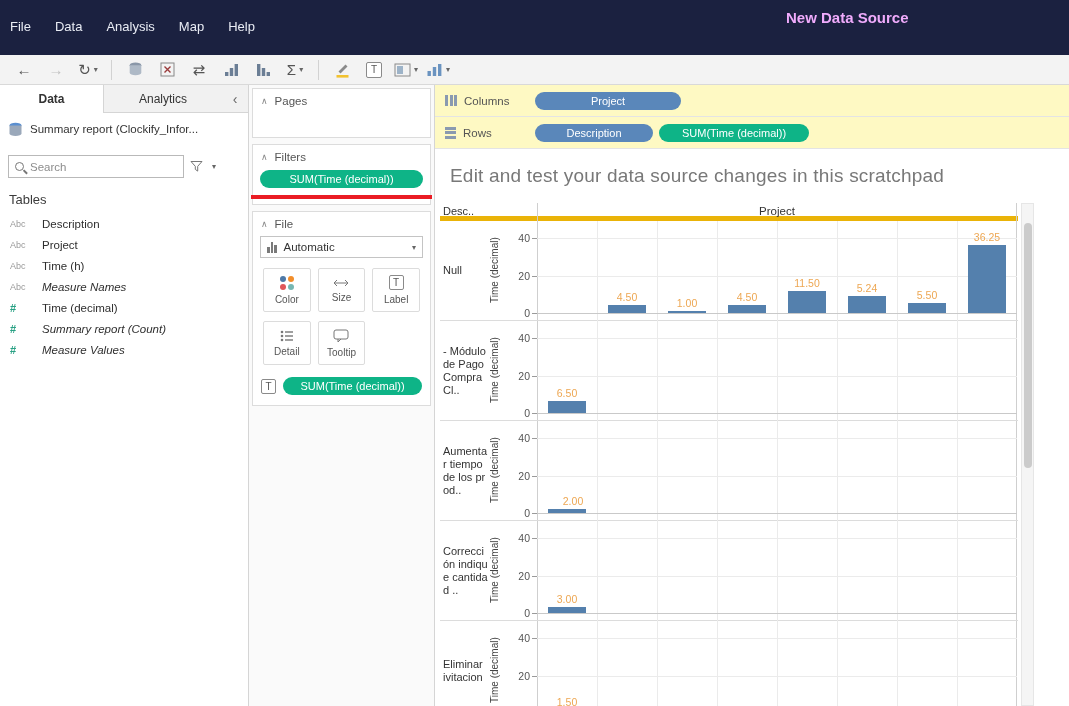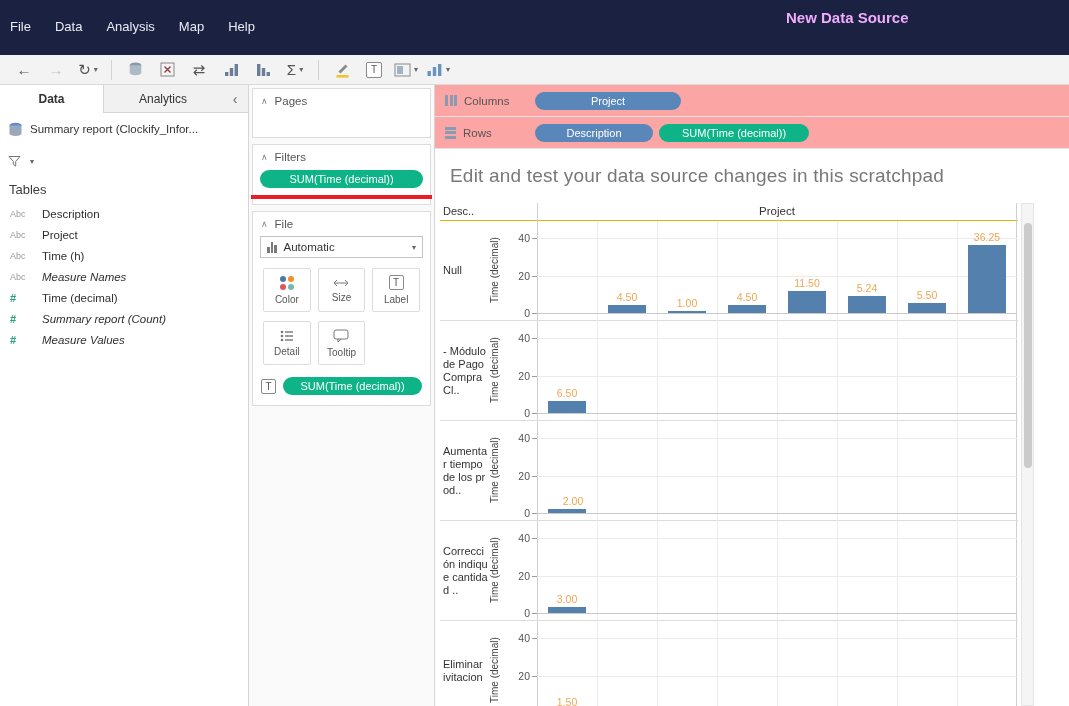--- a/index.html
+++ b/index.html
@@ -77,36 +77,36 @@
   .color-dots i { width:6px; height:6px; border-radius:50%; display:block; }
   .color-dots .d1{ background:#4e79a7; } .color-dots .d2{ background:#f28e2b; }
   .color-dots .d3{ background:#e15759; } .color-dots .d4{ background:#76b7b2; }
   .marks-pill-row { display:flex; align-items:center; gap:7px; padding:12px 8px 10px 8px; }
   .tbox.small { width:15px; height:15px; flex:0 0 auto; }
   .grow { flex:1; }
   .annotation-red { position:absolute; left:251px; top:195px; width:181px; height:4px; background:#ea1c24; z-index:60; }
 
   
   .right-region { position:absolute; left:435px; top:85px; right:0; bottom:0; background:#fff; }
-  .shelf-row { position:absolute; left:0; right:0; height:32px; background:#fca5a5;
+  .shelf-row { position:absolute; left:0; right:0; height:32px; background:#fef9c3;
                border-bottom:1px solid #e4e4e4; display:flex; align-items:center; }
   .columns-row { top:0; } .rows-row { top:32px; }
   .shelf-label { width:100px; display:flex; gap:7px; align-items:center; padding-left:10px;
                  font-size:11.5px; color:#555; }
   .shelf-pills { display:flex; gap:6px; }
   .w146 { min-width:146px; } .w118 { min-width:118px; } .w150 { min-width:150px; }
   .cols-icon { display:flex; gap:1.5px; align-items:flex-end; }
   .cols-icon i { width:3px; height:11px; background:#8a9ab0; display:block; }
   .rows-icon { display:flex; flex-direction:column; gap:1.5px; }
   .rows-icon i { width:11px; height:3px; background:#8a9ab0; display:block; }
   .sheet-title { position:absolute; left:15px; top:80px; font-size:19px; color:#787878; letter-spacing:0.2px; }
 
   
   .chart { position:absolute; left:5px; top:118px; width:578px; height:503px; overflow:hidden; }
-  .chart-header { position:absolute; left:0; top:0; height:18px; width:578px; border-bottom:1px solid #eab308; }
+  .chart-header { position:absolute; left:0; top:0; height:18px; width:578px; border-bottom:5px solid #eab308; }
   .desc-header { position:absolute; left:3px; top:2px; font-size:11px; color:#333; }
   .project-header { position:absolute; left:97px; width:480px; text-align:center; top:2px; font-size:11.5px; color:#333; }
   .axis-line-l { position:absolute; left:97px; top:0; bottom:0; width:1px; background:#cfcfcf; }
   .axis-line-r { position:absolute; left:576px; top:0; bottom:0; width:1px; background:#cfcfcf; }
   .chart-rows { position:absolute; left:0; top:18px; width:578px; }
   .chart-row { position:relative; height:100px; border-bottom:1px solid #dcdcdc; }
   .row-cat { position:absolute; left:3px; top:0; width:45px; height:100%; display:flex; align-items:center;
              font-size:11px; line-height:13px; word-break:break-all; color:#333; }
   .row-axlabel { position:absolute; left:47px; top:0; width:15px; height:100%; writing-mode:vertical-rl;
                  transform:rotate(180deg); display:flex; align-items:center; justify-content:center;
@@ -219,20 +219,24 @@
       </div>
   </div>
   <div class="datasource-row">
     <svg width="15" height="15" viewBox="0 0 15 15">
         <ellipse cx="7.5" cy="3.4" rx="6" ry="2.7" fill="#5b8fd0"></ellipse>
         <path d="M1.5 3.4 v8 a6 2.7 0 0 0 12 0 v-8" fill="#9aa8ba"></path>
       </svg>
     <span>Summary report (Clockify_Infor...</span>
   </div>
   <div class="search-row">
+    <div class="search-box">
+      <span class="mag"></span>
+      <input placeholder="Search" style="">
+    </div>
     <svg width="13" height="13" viewBox="0 0 13 13">
         <path d="M1 1.5 h11 l-4.3 4.8 v4.8 l-2.4 -1.7 v-3.1 Z" fill="none" stroke="#777"></path>
       </svg>
     <span class="caret">▾</span>
   </div>
   <div class="tables-label">Tables</div>
   <div class="field">
     <span class="ftype">Abc</span>
     <span class="fname">Description</span>
   </div>

